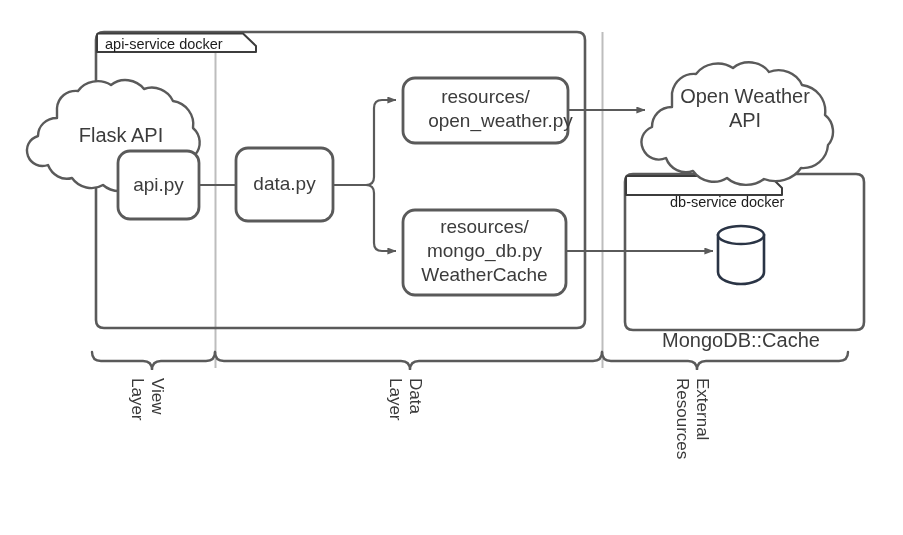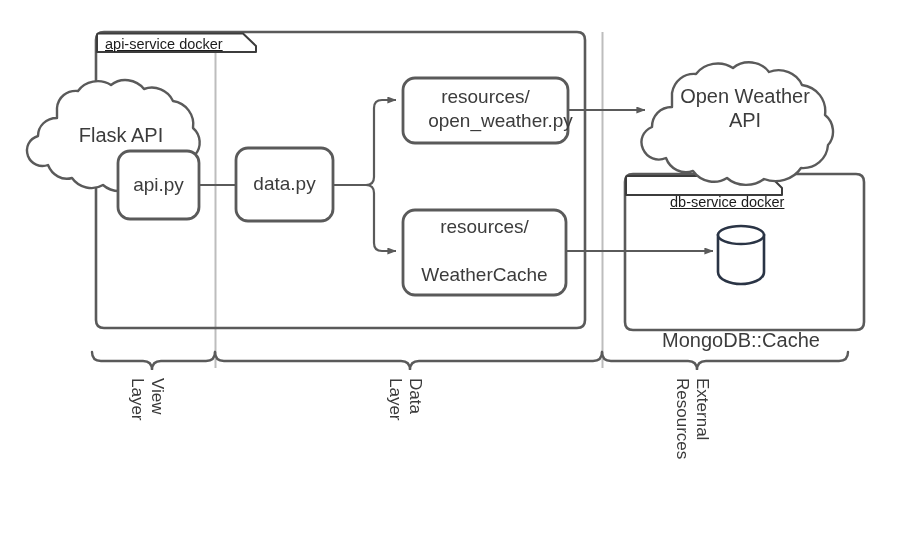--- a/index.html
+++ b/index.html
@@ -37,21 +37,20 @@
     pointer-events: none;
   }
   .node-label {
     font-size: 19px;
     color: #3c3c3c;
   }
   .tab-label {
     font-size: 14.5px;
     color: #1c1c1c;
     text-align: left;
-    text-decoration: underline;
   }
   .cloud-label {
     font-size: 20px;
     color: #3c3c3c;
   }
   .mongo-label {
     font-size: 20px;
     color: #3c3c3c;
   }
   .brace-label {
@@ -177,20 +176,21 @@
   <div class="lbl cloud-label" style="left:660px; top:109px; width:170px;">API</div>
 
   <div class="lbl node-label" style="left:118px; top:174px; width:81px;">api.py</div>
 
   <div class="lbl node-label" style="left:236px; top:173px; width:97px;">data.py</div>
 
   <div class="lbl node-label" style="left:403px; top:86px; width:165px;">resources/</div>
   <div class="lbl node-label" style="left:403px; top:110px; width:165px;padding-left:15px;">open_weather.py</div>
 
   <div class="lbl node-label" style="left:403px; top:216px; width:163px;">resources/</div>
+  <div class="lbl node-label" style="left:403px; top:240px; width:163px;">mongo_db.py</div>
   <div class="lbl node-label" style="left:403px; top:264px; width:163px;">WeatherCache</div>
 
   <div class="lbl mongo-label" style="left:641px; top:297px; width:200px;margin-top:32px;">MongoDB::Cache</div>
 
   <div class="lbl brace-label" style="left:167px; top:378px; transform: rotate(90deg); width:130px;">View</div>
   <div class="lbl brace-label" style="left:147px; top:378px; transform: rotate(90deg); width:130px;">Layer</div>
 
   <div class="lbl brace-label" style="left:425px; top:378px; transform: rotate(90deg); width:130px;">Data</div>
   <div class="lbl brace-label" style="left:405px; top:378px; transform: rotate(90deg); width:130px;">Layer</div>
 

